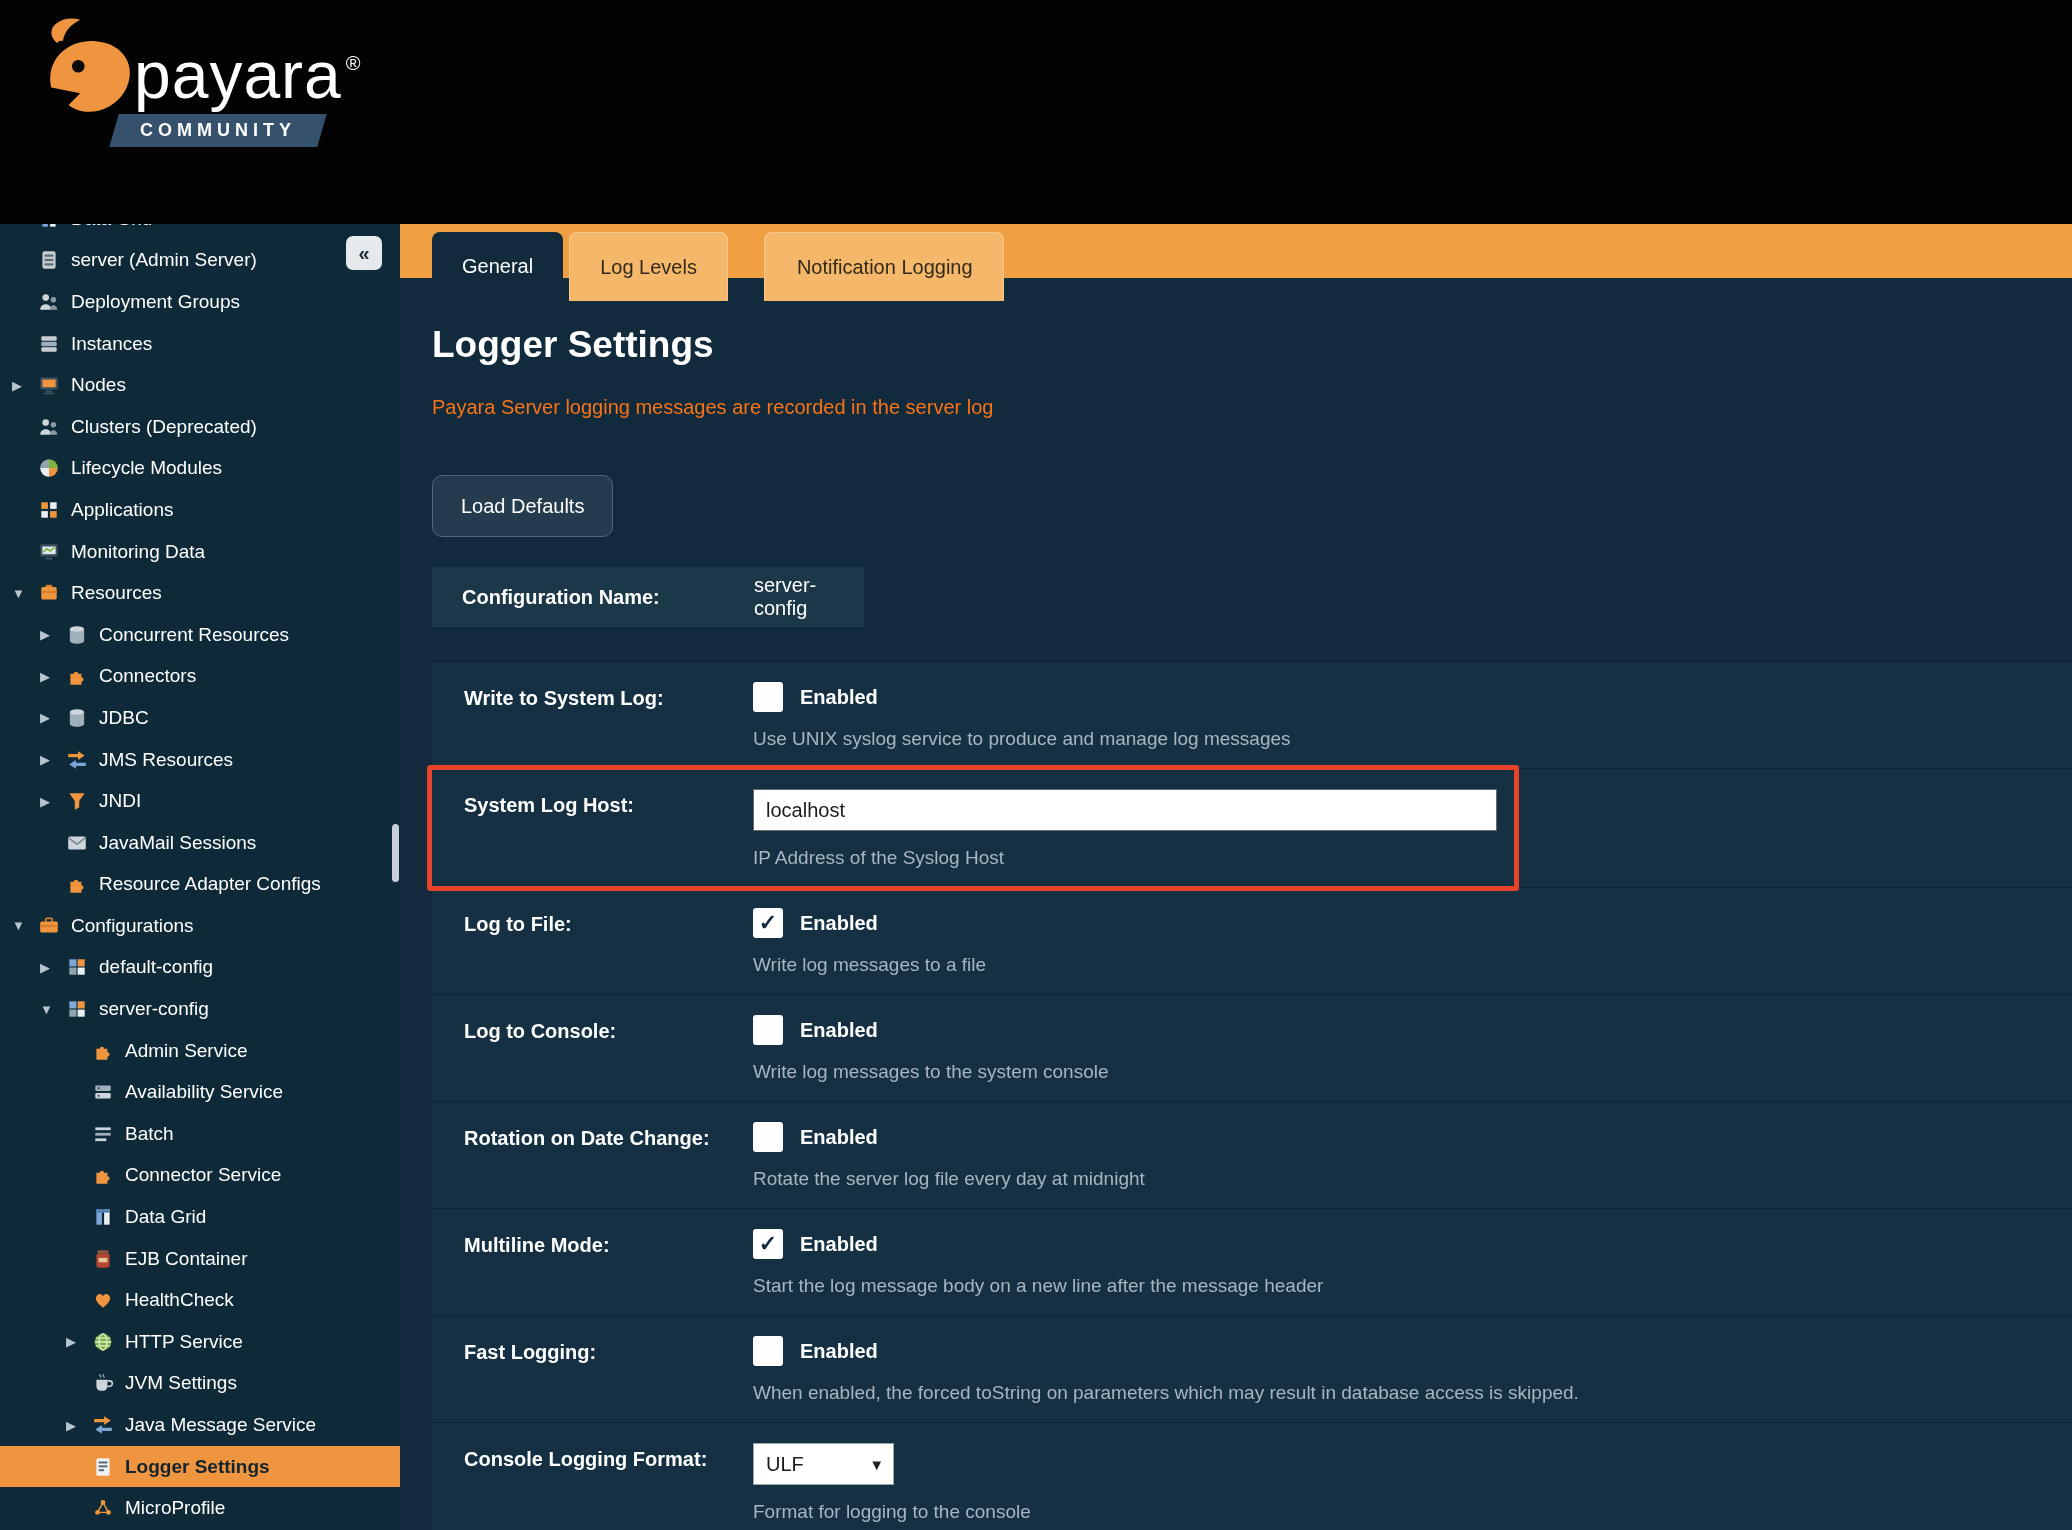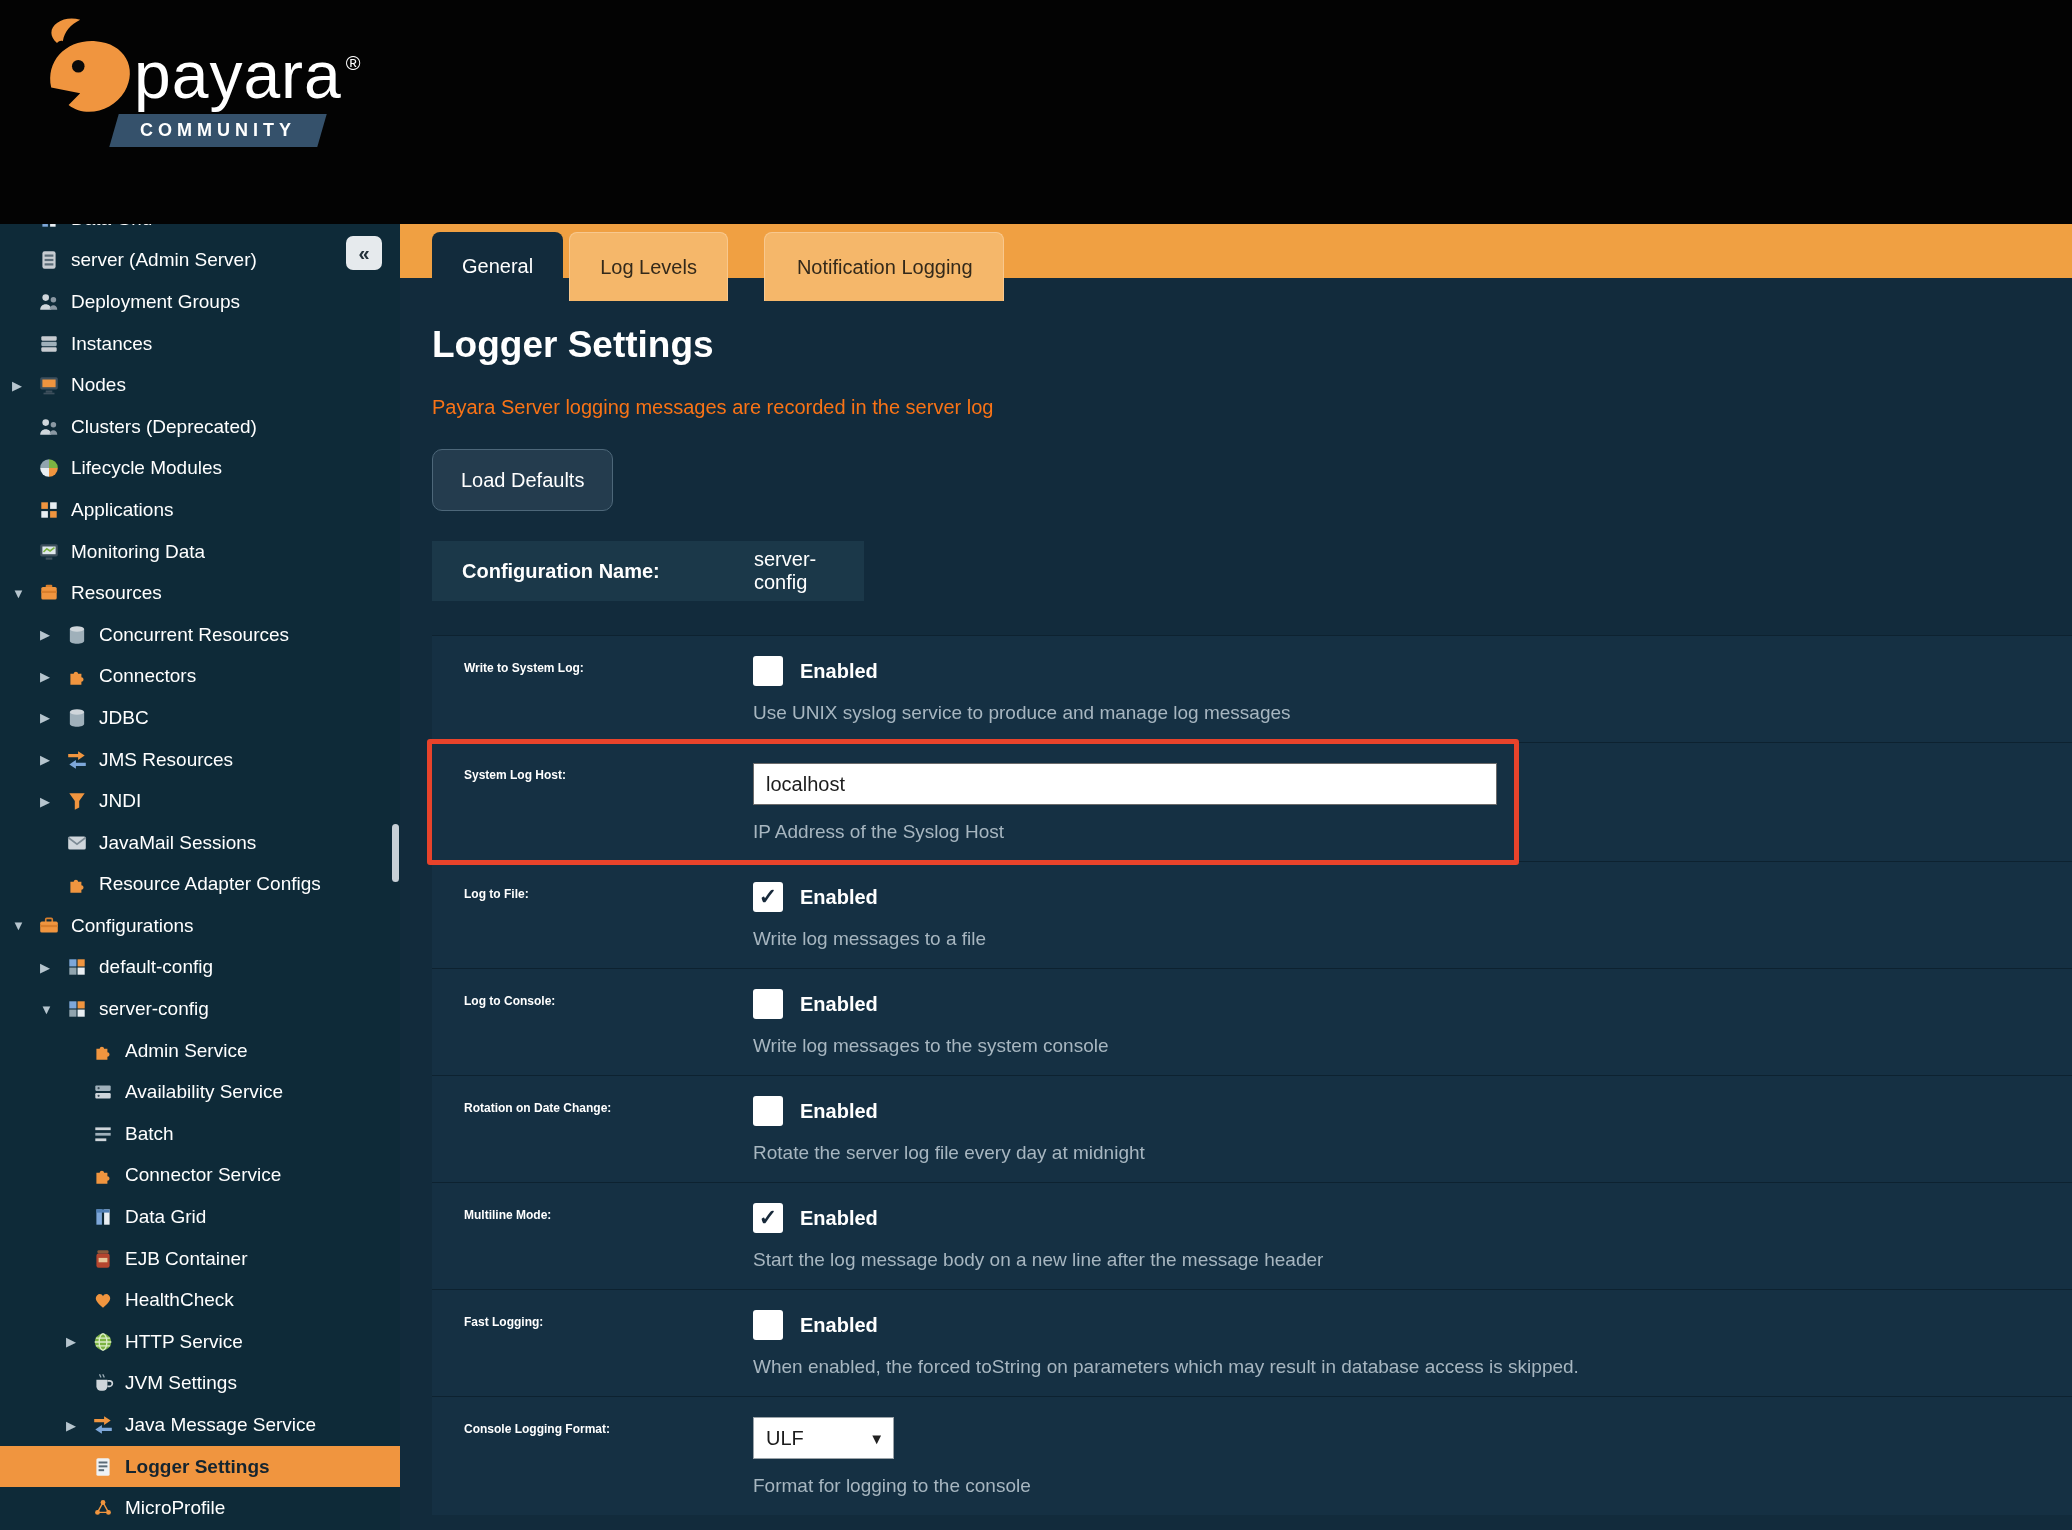--- a/index.html
+++ b/index.html
@@ -32,28 +32,28 @@
   .scroll-thumb{position:absolute;right:1px;top:600px;width:7px;height:58px;background:#c7d0d6;border-radius:4px;cursor:pointer;}
   
   .main{position:absolute;left:400px;top:224px;right:0;bottom:0;background:#122b3c;overflow:hidden;}
   .tabbar{height:54px;background:#f0a042;display:flex;padding-left:32px;box-sizing:border-box;}
   .tab{margin-top:8px;height:69px;display:flex;align-items:center;padding:0 30px;border-radius:8px 8px 0 0;background:#f5b76a;border:1px solid #f8c88e;border-bottom:none;color:#33291a;font-size:20px;margin-right:6px;cursor:pointer;box-sizing:border-box;}
   .tab.active{background:#122b3c;color:#ffffff;border:none;}
   .tab:nth-child(3){margin-left:30px;padding-left:32px;}
   .content{padding-left:32px;}
   h1.page-title{margin:46px 0 0 0;font-size:37px;color:#ffffff;font-weight:bold;}
   .desc{margin:30px 0 8px 0;font-size:20px;color:#f97316;}
-  .load-btn{margin-top:22px;height:62px;padding:0 28px;background:#243c4e;color:#ffffff;font-size:20px;border:1px solid #4d6779;border-radius:10px;cursor:pointer;}
+  .load-btn{margin-top:48px;height:62px;padding:0 28px;background:#243c4e;color:#ffffff;font-size:20px;border:1px solid #4d6779;border-radius:10px;cursor:pointer;}
   .config-bar{margin-top:30px;width:432px;height:60px;background:#1b3849;display:flex;align-items:center;padding:0 30px;box-sizing:border-box;}
   .cfg-label{width:292px;font-weight:bold;color:#ffffff;font-size:20px;flex:0 0 auto;box-sizing:border-box;}
   .cfg-value{color:#ffffff;font-size:20px;}
   
   .form{margin-top:34px;}
   .frow{position:relative;display:flex;border-top:1px solid #0d2230;background:#153043;padding:20px 0 18px 0;}
-  .flabel{flex:0 0 289px;padding-left:32px;padding-top:5px;font-size:12px;font-weight:bold;color:#ffffff;}
+  .flabel{flex:0 0 289px;padding-left:32px;padding-top:5px;font-size:20px;font-weight:bold;color:#ffffff;}
   .fctl{flex:1;}
   .cbline{display:flex;align-items:center;}
   .cb{width:30px;height:30px;background:#ffffff;border-radius:3px;display:flex;align-items:center;justify-content:center;font-size:22px;font-weight:bold;color:#17293a;cursor:pointer;}
   .cblabel{margin-left:17px;font-size:20px;font-weight:bold;color:#ffffff;}
   .fhelp{margin-top:16px;font-size:19px;color:#a7b6c0;}
   .tinput{width:744px;height:42px;box-sizing:border-box;border:1px solid #6b6b6b;background:#ffffff;font-size:20px;padding:0 12px;color:#1c1c1c;font-family:"Liberation Sans",sans-serif;}
   .fselect{width:141px;height:42px;background:#ffffff;border:1px solid #9aa3a9;display:flex;align-items:center;padding:0 9px 0 12px;box-sizing:border-box;font-size:20px;color:#1c1c1c;cursor:pointer;}
   .selarrow{margin-left:auto;font-size:15px;color:#222222;}
   .hlbox{position:absolute;left:-5px;top:-4px;height:calc(100% + 8px);width:1092px;border:5px solid #e8432b;border-radius:3px;box-sizing:border-box;pointer-events:none;z-index:3;}
 </style>

